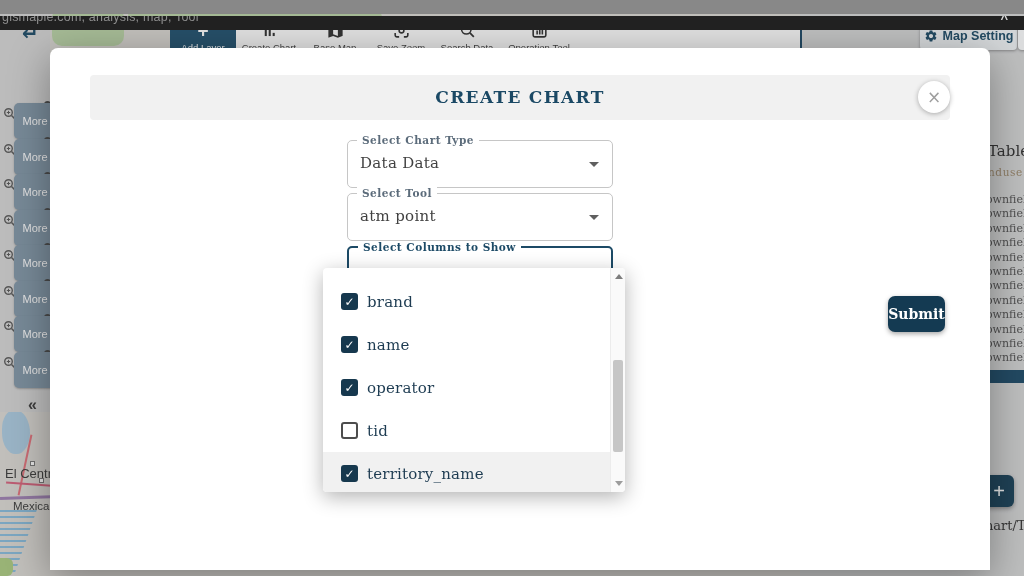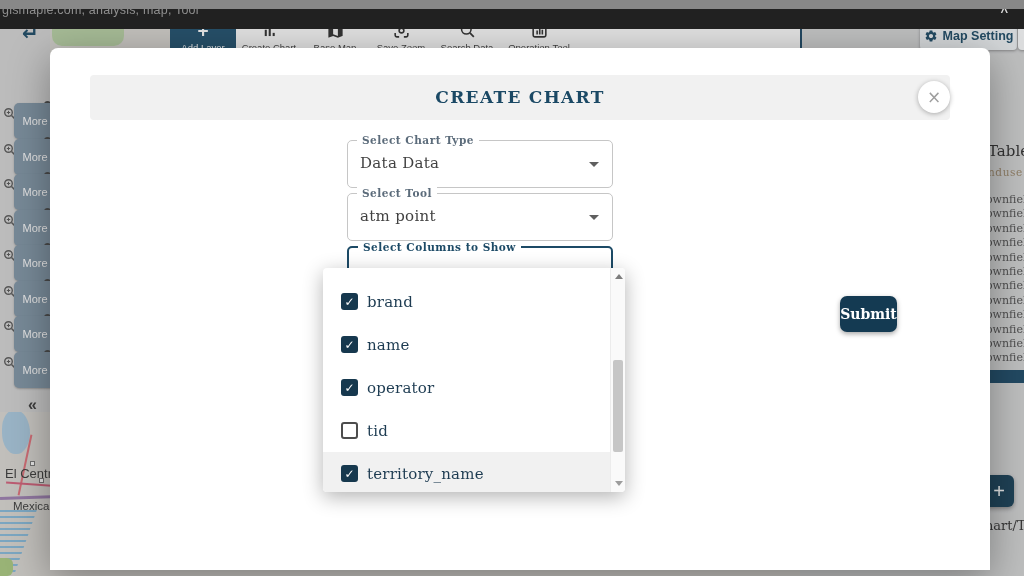--- a/index.html
+++ b/index.html
@@ -1,20 +1,20 @@
 <!DOCTYPE html>
 <html><head>
 <meta charset="utf-8">
 <style>
   * { margin:0; padding:0; box-sizing:border-box; }
   html,body { width:1024px; height:576px; overflow:hidden; background:#888; }
   body { position:relative; font-family:"Liberation Sans", sans-serif; }
 
   
-  .topbar { position:absolute; left:0; top:9px; width:1024px; height:20px; background:#212121; overflow:hidden; z-index:6; }
+  .topbar { position:absolute; left:0; top:16px; width:1024px; height:14px; background:#212121; overflow:hidden; z-index:6; }
   .topbar-text { display:block; margin:-6px 0 0 2px; font-size:12.5px; color:#8f8f8f; letter-spacing:.2px; }
   .topbar-chevron { position:absolute; right:16px; top:-5px; color:#d8d8d8; font-size:13px; font-weight:bold; }
 
   
   .app { position:absolute; left:0; top:14px; width:1024px; height:562px; background:#d8d6d1; }
 
   
   .map { position:absolute; inset:0; background:#d8d6d1; overflow:hidden; z-index:1; }
   .patch { position:absolute; background:#b7d0a4; border-radius:10px; }
   .patch.a { left:52px; top:-6px; width:72px; height:38px; }
@@ -92,21 +92,21 @@
   .field.f0 { top:92px; }
   .field.f1 { top:145px; }
   .field.f2 { top:198px; border:2px solid #1c4a66; }
   .field-label { position:absolute; left:9px; top:-7px; background:#fff; padding:0 5px; font-size:10.5px; font-weight:600;
      letter-spacing:.5px; color:#5b6b7a; white-space:nowrap; }
   .field.f2 .field-label { color:#1c4a66; }
   .field-value { position:absolute; left:12px; top:0; line-height:45px; font-size:15px; color:#424242; letter-spacing:.3px; }
   .field-arrow { position:absolute; right:13px; top:21px; width:0; height:0; border-left:5px solid transparent;
      border-right:5px solid transparent; border-top:5.5px solid #5f5f5f; }
 
-  .submit-btn { position:absolute; left:790px; top:248px; width:57px; height:36px; background:#143a52; border:none; border-radius:7px;
+  .submit-btn { position:absolute; left:838px; top:248px; width:57px; height:36px; background:#143a52; border:none; border-radius:7px;
      color:#fff; font-size:14px; font-weight:bold; font-family:"DejaVu Serif","Liberation Serif",serif;
      box-shadow:0 2px 5px rgba(0,0,0,.35); cursor:pointer; }
 
   
   .popover { position:absolute; left:323px; top:268px; width:302px; height:224px; background:#fff; border-radius:4px;
      box-shadow:0 5px 20px rgba(0,0,0,.3); z-index:5; overflow:hidden; font-family:"DejaVu Serif","Liberation Serif",serif; }
   .option-list { position:absolute; left:0; top:0; width:287px; padding-top:12px; display:flex; flex-direction:column; }
   .option { height:43px; display:flex; align-items:center; padding-left:18px; gap:9px; cursor:pointer; }
   .option.highlighted { background:#f1f1f1; }
   .checkbox { width:17px; height:17px; border:2px solid #4d4d4d; border-radius:3px; background:#fff; flex:0 0 auto;

